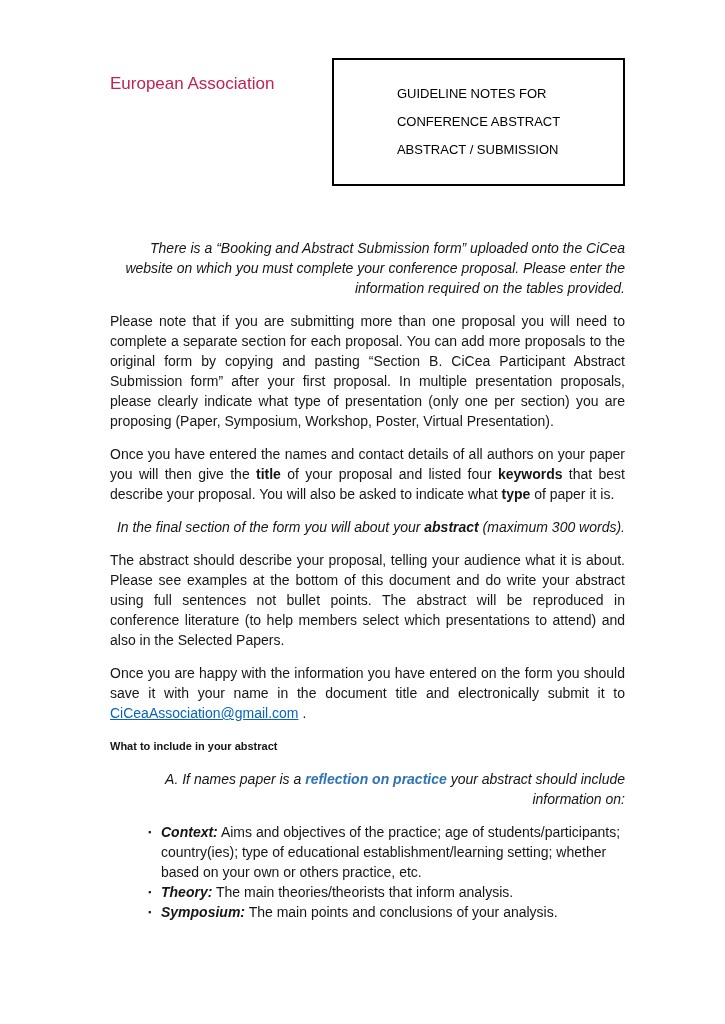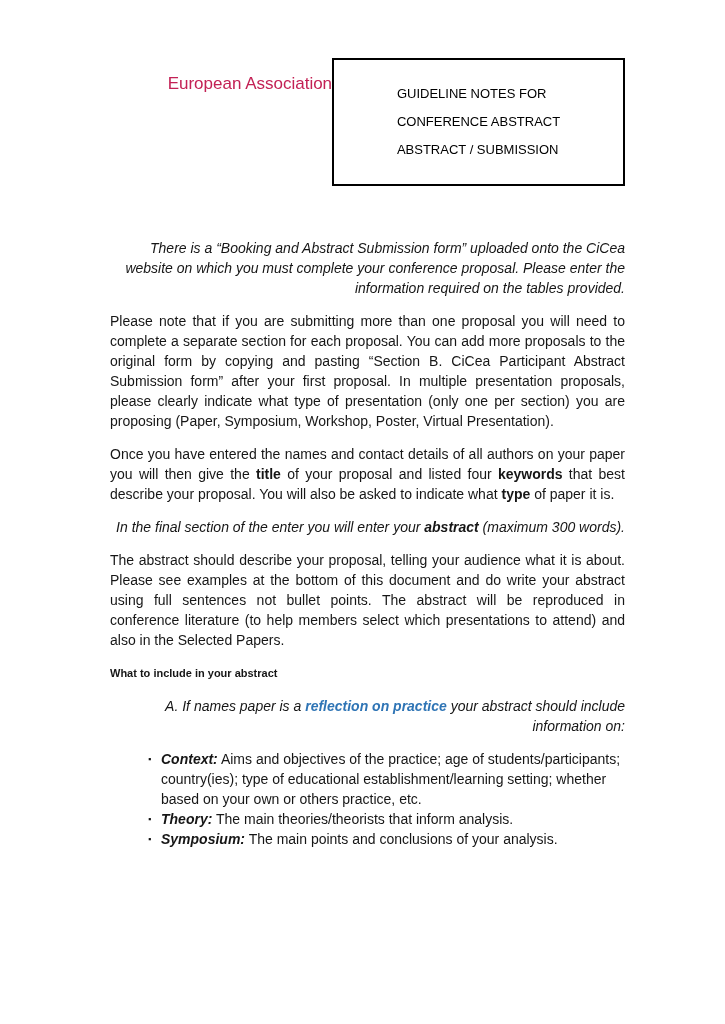--- a/index.html
+++ b/index.html
@@ -35,21 +35,21 @@
     font-size: 44px; line-height: 48px; font-weight: 700;
     color: #27348b; letter-spacing: -2px; margin-left: -1px;
     font-family: "DejaVu Sans", sans-serif;
   }
   .logo-tagline {
     margin-left: 6px; padding-top: 1px;
     color: #27348b; font-size: 14px; font-weight: 600; line-height: 15px;
   }
   .logo-sub {
     color: #c32155; font-size: 17px; margin-top: 4px;
-    text-align: right; width: 100%;
+    text-align: left; width: 100%;
   }
 
   .title-box {
     width: 300px; min-height: 128px;
     border: 2px solid #000;
     display: flex; align-items: center; justify-content: center;
     padding: 14px 12px;
   }
   .title-box-inner {
     font-size: 13px; line-height: 28px; color: #000; text-align: left;
@@ -94,24 +94,25 @@
     </div>
   </div>
 
   <p class="para left">There is a “Booking and Abstract Submission form” uploaded onto the CiCea website on which you must complete your conference proposal. Please enter the information required on the tables provided.</p>
 
   <p class="para">Please note that if you are submitting more than one proposal you will need to complete a separate section for each proposal. You can add more proposals to the original form by copying and pasting “Section B. CiCea Participant Abstract Submission form” after your first proposal. In multiple presentation proposals, please clearly indicate what type of presentation (only one per section) you are proposing (Paper, Symposium, Workshop, Poster, Virtual Presentation).</p>
 
 
   <p class="para"><span>Once you have entered the names and contact details of all authors on your paper you will then give the </span><span class="b">title</span><span> of your proposal and listed four </span><span class="b">keywords</span><span> that best describe your proposal. You will also be asked to indicate what </span><span class="b">type</span><span> of paper it is.</span></p>
 
-  <p class="para left"><span>In the final section of the enter you will enter your </span><span class="b">abstract</span><span> (maximum 300 words).</span></p>
+  <p class="para left"><span>In the final section of the form you will about your </span><span class="b">abstract</span><span> (maximum 300 words).</span></p>
 
   <p class="para">The abstract should describe your proposal, telling your audience what it is about. Please see examples at the bottom of this document and do write your abstract using full sentences not bullet points. The abstract will be reproduced in conference literature (to help members select which presentations to attend) and also in the Selected Papers.</p>
 
+  <p class="para"><span>Once you are happy with the information you have entered on the form you should save it with your name in the document title and electronically submit it to </span><a class="email" href="#">CiCeaAssociation@gmail.com</a><span> .</span></p>
 
   <p class="heading">What to include in your abstract</p>
 
   <p class="para left"><span>A. If names paper is a </span><span class="accent">reflection on practice</span><span> your abstract should include information on:</span></p>
 
   <div class="bullets">
     <div class="bullet">
       <span class="marker">▪</span>
       <span class="btext"><span class="bl">Context:</span><span> Aims and objectives of the practice; age of students/participants; country(ies); type of educational establishment/learning setting; whether based on your own or others practice, etc.</span></span>
     </div>

